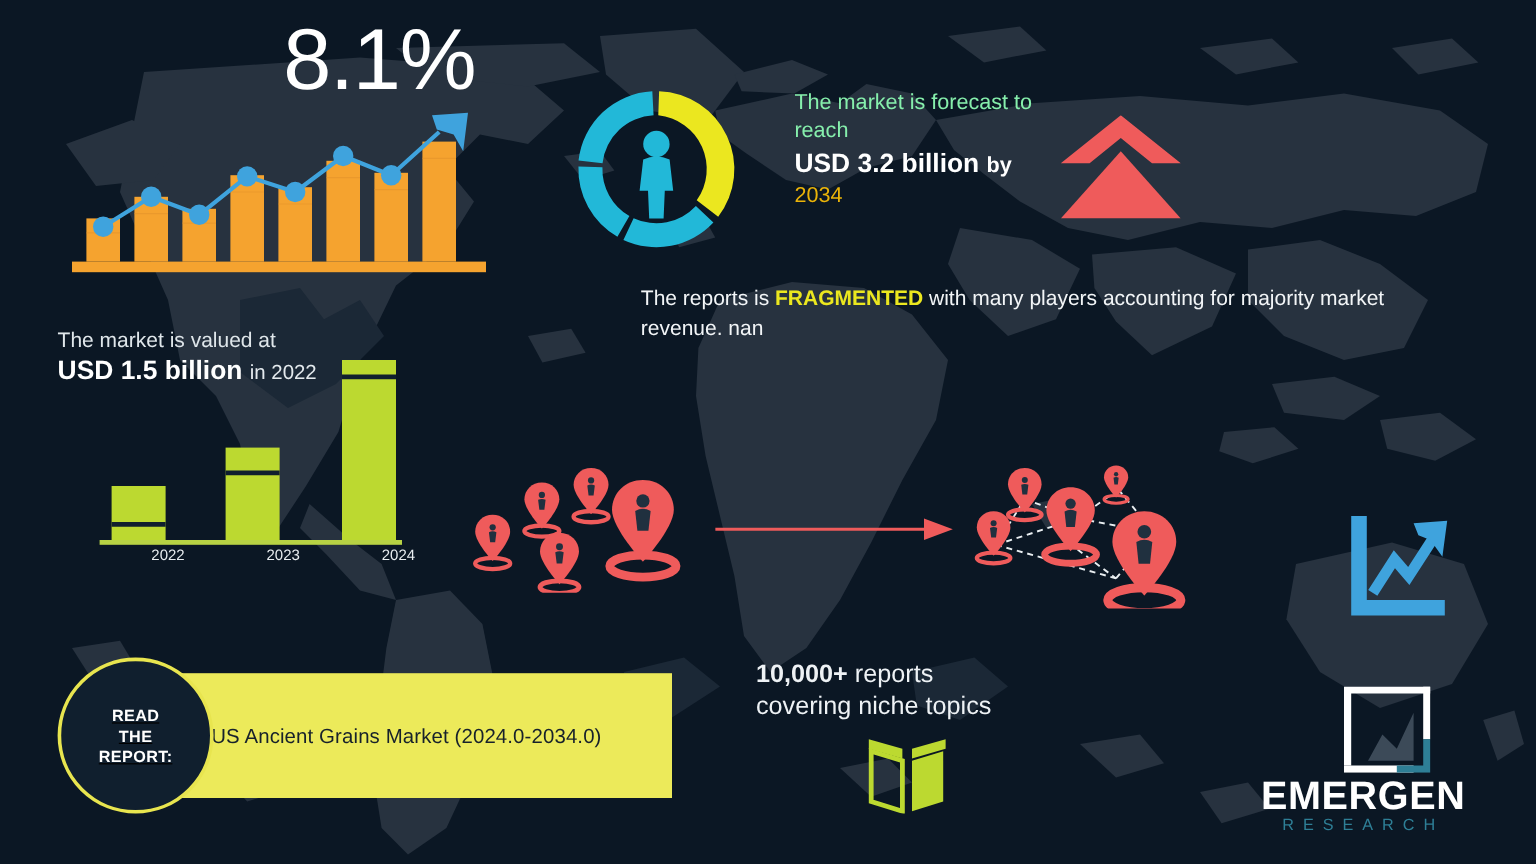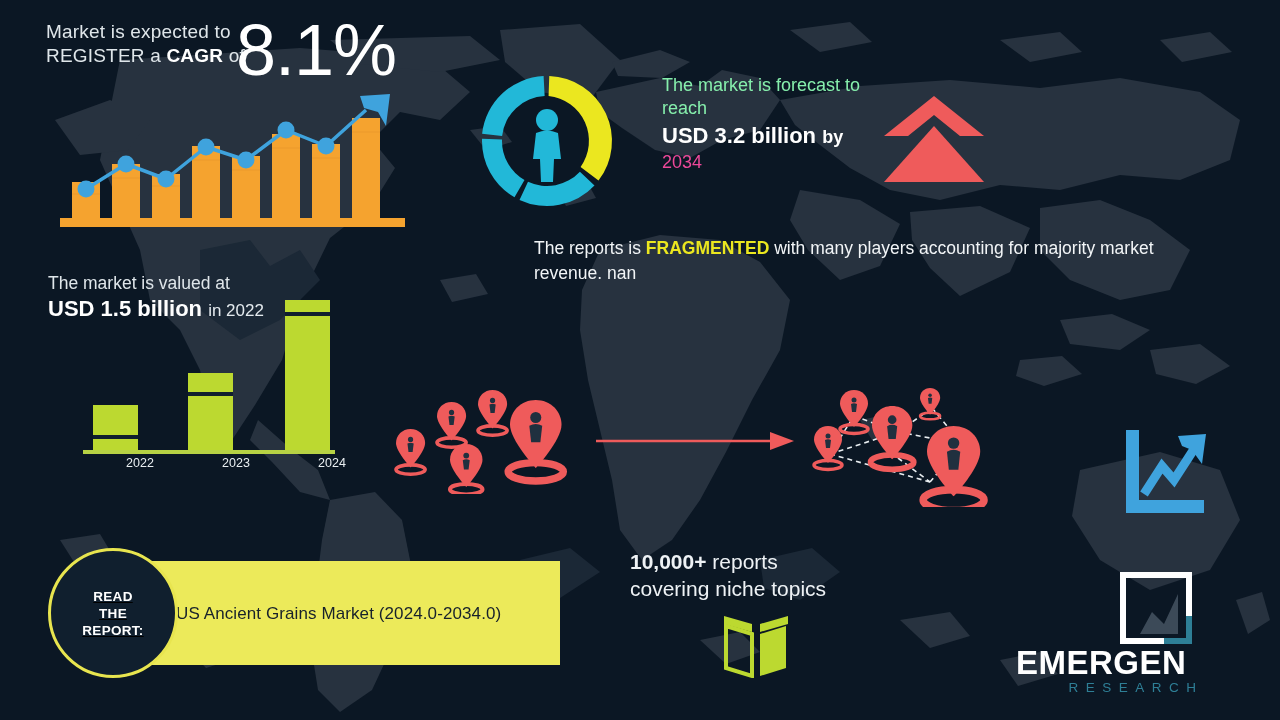--- a/index.html
+++ b/index.html
@@ -33,21 +33,21 @@
     position: absolute; left: 190px; top: -6px;
     font-size: 72px; line-height: 72px; font-weight: 400;
     color: #ffffff; letter-spacing: -1px;
   }
 
   #forecast-block { left: 662px; top: 74px; width: 230px; }
   #forecast-lead { font-size: 18px; line-height: 23px; color: #86efac; }
   #forecast-value { font-size: 22px; line-height: 28px; margin-top: 2px; color: #ffffff; }
   #forecast-value .bd { font-weight: 700; }
   #forecast-value .small { font-size: 18px; font-weight: 700; }
-  #forecast-year { font-size: 18px; line-height: 22px; color: #ec4899; }
+  #forecast-year { font-size: 18px; line-height: 22px; color: #eab308; }
 
   #frag-block { left: 534px; top: 236px; width: 678px; }
   #frag-line { font-size: 17.5px; line-height: 25px; color: #f2f5f7; font-weight: 400; }
   #frag-word { color: #ebe71f; font-weight: 700; }
 
   #valued-block { left: 48px; top: 272px; width: 300px; }
   #valued-lead { font-size: 17.5px; line-height: 22px; color: #dfe6ea; }
   #valued-value { font-size: 22px; line-height: 30px; color: #ffffff; }
   #valued-value .bd { font-weight: 700; }
   #valued-value .yr { font-size: 17px; font-weight: 400; color: #e4eaee; }
@@ -106,21 +106,21 @@
   }
 
   
   #book-icon { position: absolute; left: 718px; top: 612px; width: 76px; height: 66px; }
 
   
   #logo { position: absolute; left: 1016px; top: 572px; width: 240px; height: 130px; }
   #logo-mark { position: absolute; left: 104px; top: 0px; width: 72px; height: 72px; }
   #logo-name {
     position: absolute; left: 0; top: 74px; width: 240px;
-    font-size: 33px; font-weight: 700;
+    text-align: center; font-size: 33px; font-weight: 700;
     color: #ffffff; letter-spacing: .5px; line-height: 34px;
   }
   #logo-sub {
     position: absolute; left: 0; top: 108px; width: 240px;
     text-align: center; font-size: 13.5px; font-weight: 400;
     color: #2e7f96; letter-spacing: 7.5px;
   }
 </style>
 </head>
 <body>
@@ -185,21 +185,20 @@
     <g fill="#1b2836">
       <path d="M200 250 L250 240 L270 266 L300 250 L320 280 L280 320 L240 340 L200 310 Z"></path>
       <path d="M520 560 L570 548 L600 572 L560 598 L524 588 Z"></path>
       <path d="M760 560 L812 548 L840 572 L800 600 L764 588 Z"></path>
     </g>
   </svg>
 
   <div id="content" class="layer">
 
     <div class="tblock" id="cagr-block">
-      <span id="cagr-text"><span>Market is expected to</span><br><span>REGISTER a </span><span class="bd">CAGR</span><span> of</span></span>
       <div id="cagr-value">8.1%</div>
     </div>
 
     <svg id="orange-chart" viewBox="0 0 360 145">
       <g fill="#f5a32f">
         <rect x="12" y="100" width="28" height="36"></rect>
         <rect x="52" y="82" width="28" height="54"></rect>
         <rect x="92" y="92" width="28" height="44"></rect>
         <rect x="132" y="64" width="28" height="72"></rect>
         <rect x="172" y="74" width="28" height="62"></rect>

